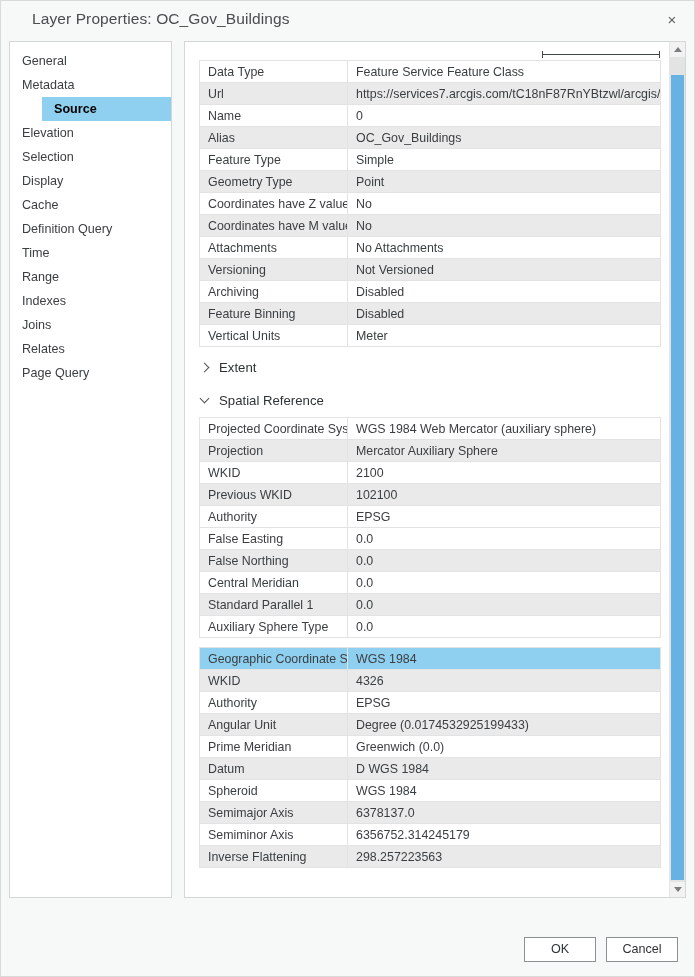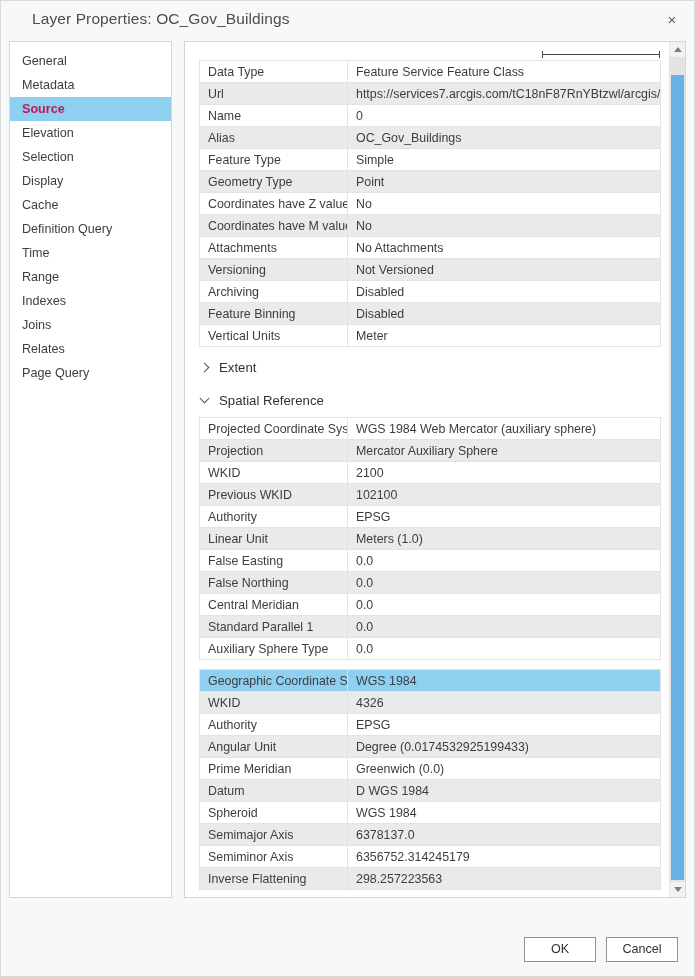--- a/index.html
+++ b/index.html
@@ -68,21 +68,22 @@
     line-height: 24px;
     padding-left: 12px;
     font-size: 12.6px;
     color: #3b3e41;
     white-space: nowrap;
     cursor: pointer;
   }
   .side-item.selected {
     background: #8fd0f0;
     font-weight: bold;
-    color: #be185d;
+    color: #000000;
+    margin-left: 32px;
   }
 
   
   .content-wrap {
     flex: 1 1 auto;
     margin-left: 12px;
     margin-bottom: 32px;
     background: #ffffff;
     border: 1px solid #d5d6d7;
     position: relative;
@@ -353,24 +354,20 @@
                   <td class="v">2100</td>
                 </tr>
                 <tr class="alt">
                   <td class="k">Previous WKID</td>
                   <td class="v">102100</td>
                 </tr>
                 <tr class="">
                   <td class="k">Authority</td>
                   <td class="v">EPSG</td>
                 </tr>
-                <tr class="alt">
-                  <td class="k">Linear Unit</td>
-                  <td class="v">Meters (1.0)</td>
-                </tr>
                 <tr class="">
                   <td class="k">False Easting</td>
                   <td class="v">0.0</td>
                 </tr>
                 <tr class="alt">
                   <td class="k">False Northing</td>
                   <td class="v">0.0</td>
                 </tr>
                 <tr class="">
                   <td class="k">Central Meridian</td>

